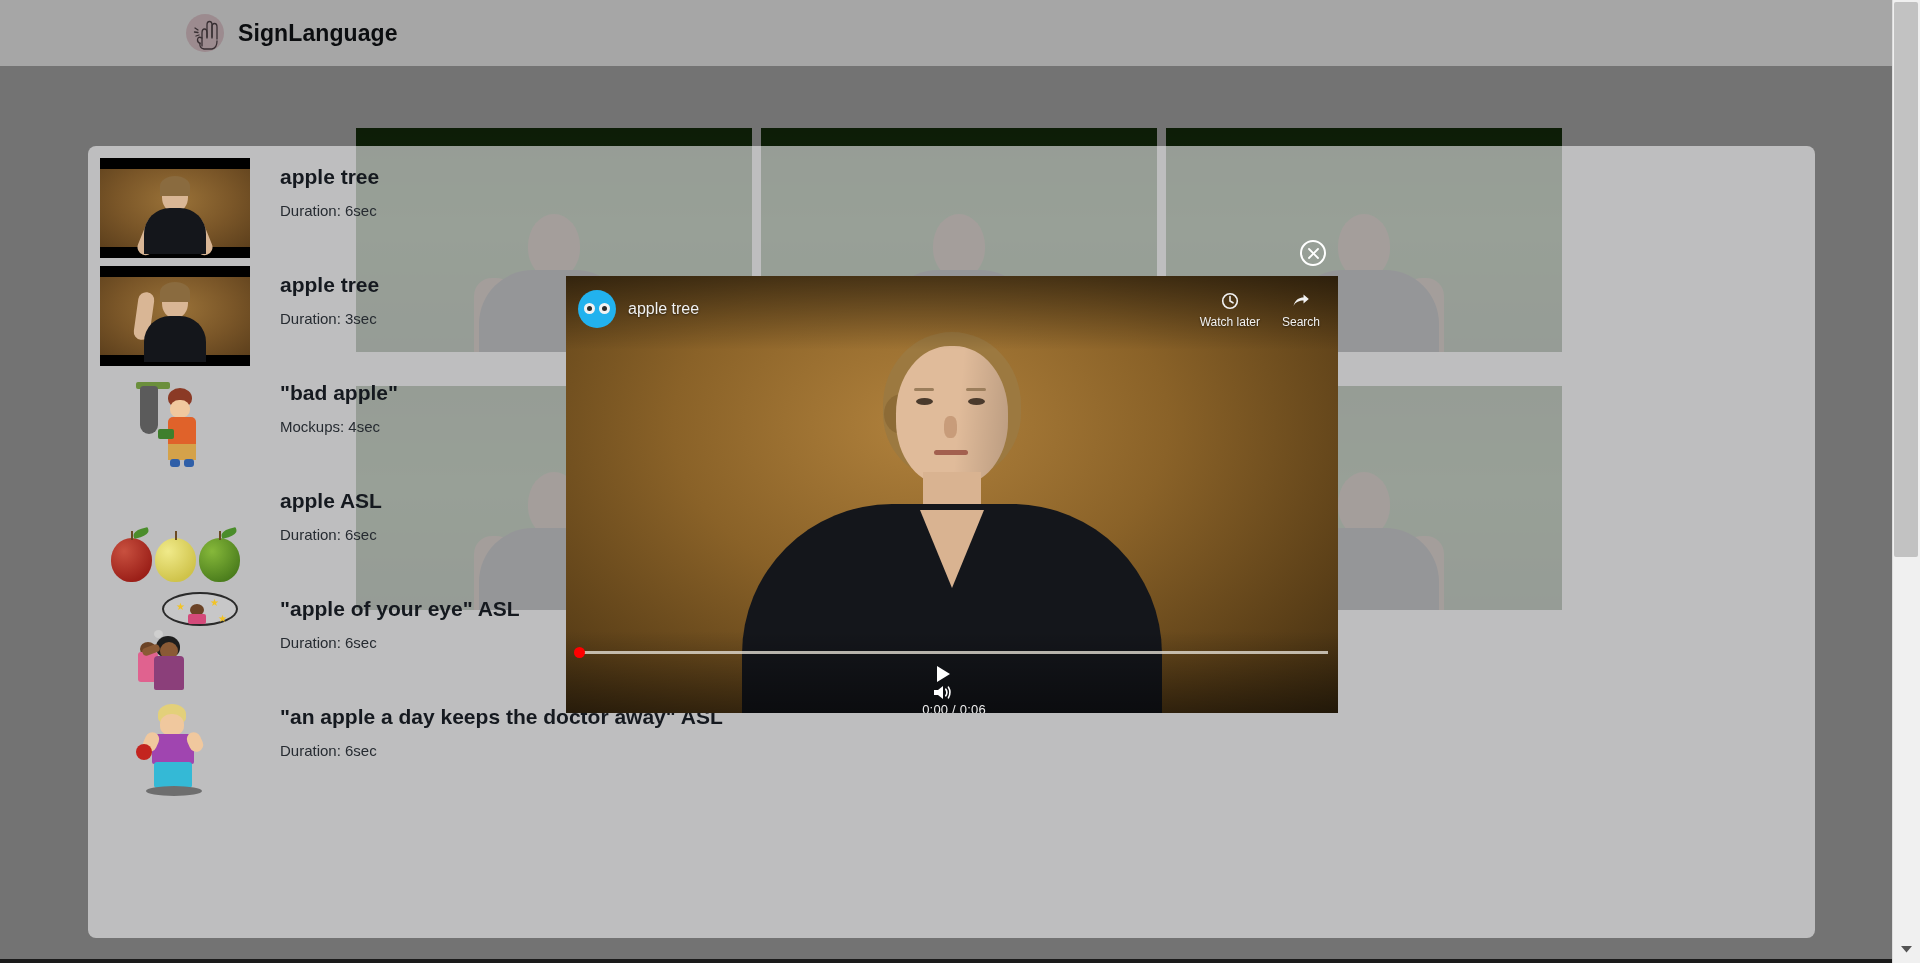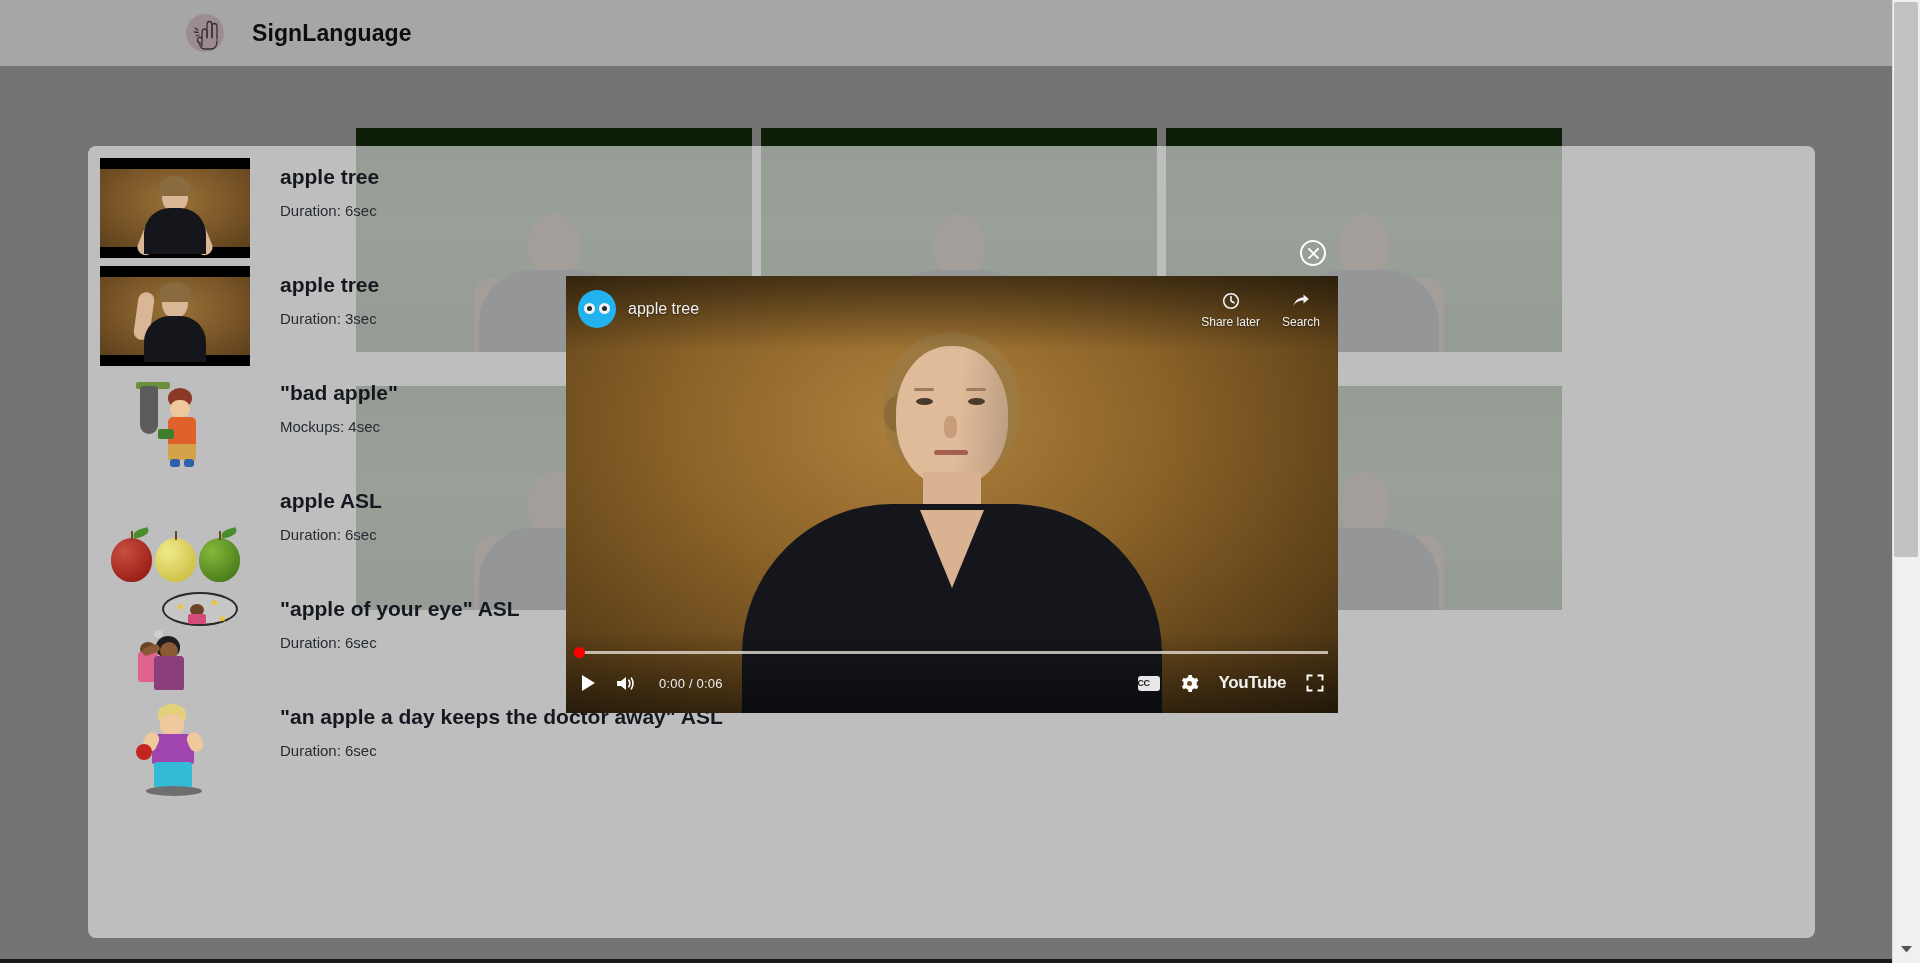--- a/index.html
+++ b/index.html
@@ -13,21 +13,21 @@
   #root { position: relative; width: 1920px; height: 963px; background: #ffffff; }
 
   
   .page { position: absolute; inset: 0; background: #ffffff; }
 
   .navbar {
     position: absolute; top: 0; left: 0; width: 1892px; height: 66px;
     background: #ffffff;
     display: flex; align-items: center;
   }
-  .brand { display: flex; align-items: center; gap: 28px; margin-left: 186px; justify-content: flex-end; }
+  .brand { display: flex; align-items: center; gap: 14px; margin-left: 186px; justify-content: flex-end; }
   .brand-logo {
     width: 38px; height: 38px; border-radius: 50%;
     background: #f0d6dc;
     position: relative; flex: none;
   }
   .brand-logo svg { position: absolute; left: 4px; top: 2px; }
   .brand-name {
     font-size: 23px; font-weight: 600; color: #111418; letter-spacing: .1px;
   }
   .nav-links {
@@ -235,21 +235,21 @@
   .progress {
     position: absolute; left: 10px; right: 10px; top: 20px; height: 3px;
     background: rgba(225,220,210,0.80);
   }
   .progress .dot {
     position: absolute; left: -2px; top: -4px; width: 11px; height: 11px;
     border-radius: 50%; background: #ff0000;
   }
   .controls {
     position: absolute; left: 0; right: 0; bottom: 12px; height: 36px;
-    display: flex; align-items: center; padding: 0 14px;
+    display: flex; align-items: center; padding: 0 14px; flex-direction: column;
   }
   .ctrl { display: flex; align-items: center; justify-content: center; cursor: pointer; margin-right: 18px; }
   .time { color: #eee; font-size: 13px; margin-left: 4px; letter-spacing: .2px; }
   .ctrl-right { margin-left: auto; display: flex; align-items: center; gap: 20px; }
   .yt-word {
     color: #f1f1f1; font-size: 17px; font-weight: 700; letter-spacing: -.4px; cursor: pointer;
   }
   .cc-box {
     width: 22px; height: 15px; border-radius: 3px; background: #e8e8e8;
     color: #1a1a1a; font-size: 9px; font-weight: 700; line-height: 15px;
@@ -519,21 +519,21 @@
             <i></i>
           </span>
       </div>
       <div class="yt-title">apple tree</div>
       <div class="yt-actions">
         <div class="yt-action">
           <svg width="18" height="18" viewBox="0 0 18 18">
             <circle cx="9" cy="9" r="7.3" fill="none" stroke="#f1f1f1" stroke-width="1.6"></circle>
             <path d="M9 4.6 V9 L12 10.8" fill="none" stroke="#f1f1f1" stroke-width="1.6" stroke-linecap="round"></path>
           </svg>
-          <span>Share later</span>
+          <span>Watch later</span>
         </div>
         <div class="yt-action">
           <svg width="18" height="18" viewBox="0 0 18 18">
             <path d="M1.5 14 C3 7.5 7.5 5.4 11.5 5.4 L11.5 2.4 L16.8 7.1 L11.5 11.6 L11.5 8.6 C7.4 8.6 3.6 10 1.5 14 Z" fill="#f1f1f1"></path>
           </svg>
           <span>Search</span>
         </div>
       </div>
     </div>
 

